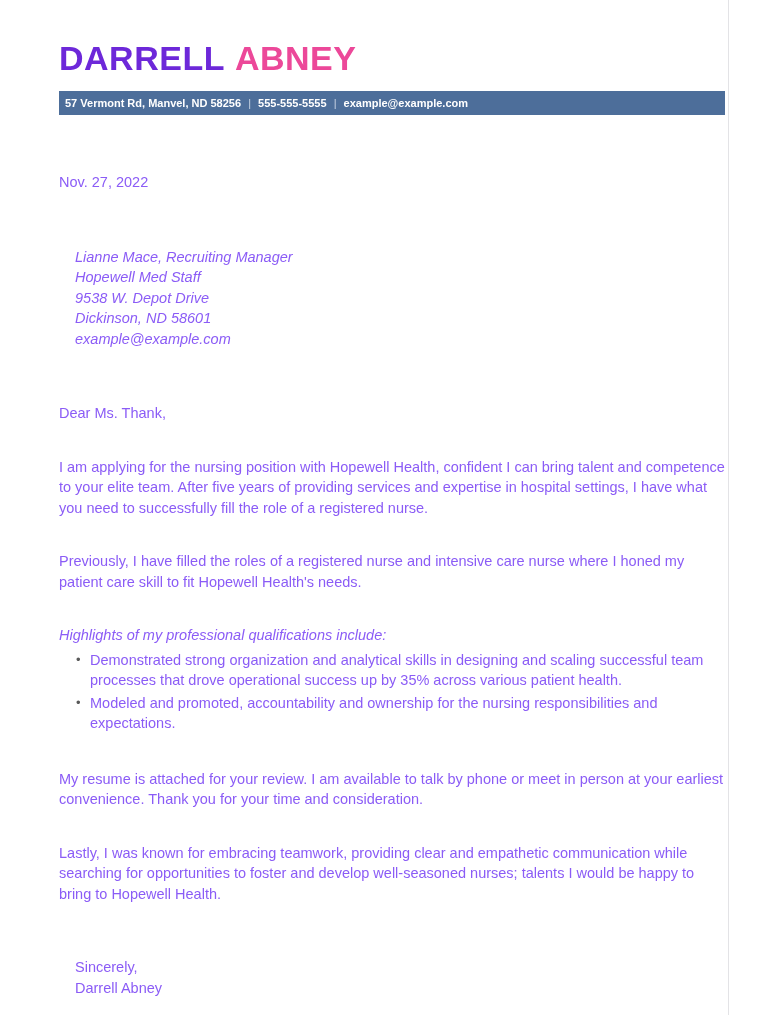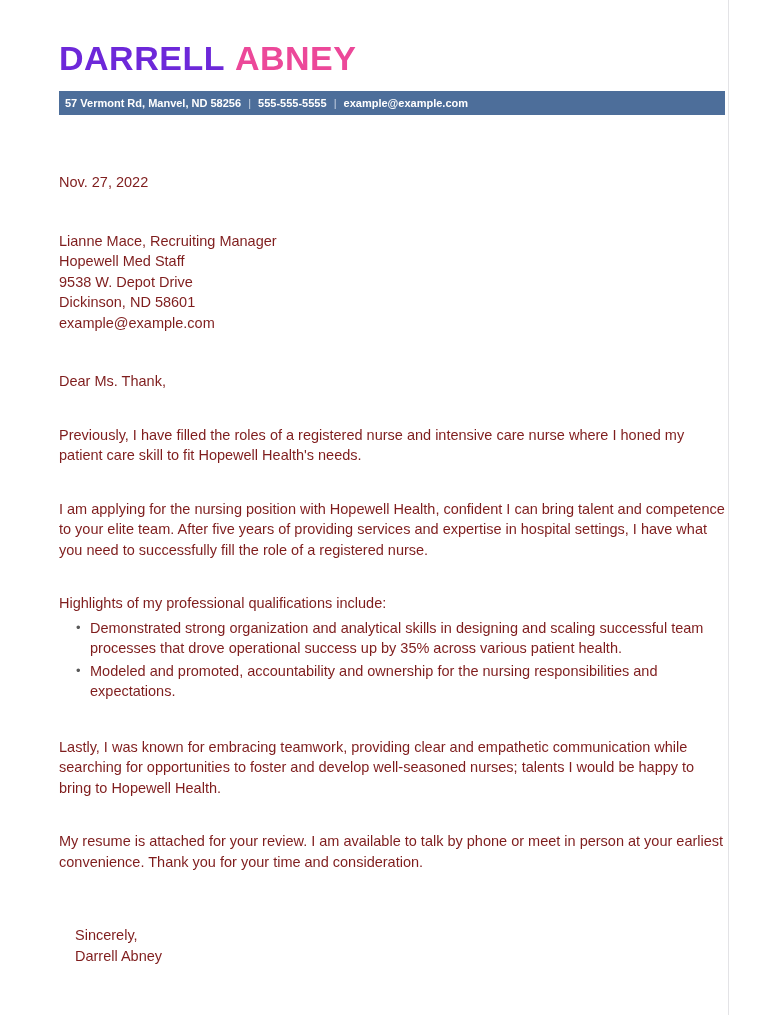--- a/index.html
+++ b/index.html
@@ -71,51 +71,53 @@
     overflow: hidden;
   }
   .contact-sep {
     padding: 0 4px;
     color: #c8d4e4;
     font-weight: normal;
   }
 
   
   .body {
-    color: #7f1d1d;
+    color: #8b5cf6;
     font-size: 14.5px;
     line-height: 20.5px;
   }
 
   .date {
     margin: 0;
     padding-top: 57px;
   }
 
   .recipient {
-    margin: 0;
+    margin: 16px;
     padding-top: 38px;
+    font-style: italic;
   }
   .recipient div {
     line-height: 20.5px;
   }
 
   .salutation {
     margin: 0;
     padding-top: 38px;
   }
 
   .para {
     margin: 0;
     padding-top: 33px;
   }
 
   .list-intro {
     margin: 0;
     padding-top: 33px;
+    font-style: italic;
   }
 
   ul.highlights {
     margin: 0;
     padding: 2px 0 0 0;
     list-style: none;
   }
   ul.highlights li {
     position: relative;
     padding-left: 29px;
@@ -167,34 +169,34 @@
       <div class="recipient">
         <div>Lianne Mace, Recruiting Manager</div>
         <div>Hopewell Med Staff</div>
         <div>9538 W. Depot Drive</div>
         <div>Dickinson, ND 58601</div>
         <div>example@example.com</div>
       </div>
 
       <p class="salutation">Dear Ms. Thank,</p>
 
+      <p class="para">I am applying for the nursing position with Hopewell Health, confident I can bring talent and competence to your elite team. After five years of providing services and expertise in hospital settings, I have what you need to successfully fill the role of a registered nurse.</p>
+
       <p class="para">Previously, I have filled the roles of a registered nurse and intensive care nurse where I honed my patient care skill to fit Hopewell Health's needs.</p>
-
-      <p class="para">I am applying for the nursing position with Hopewell Health, confident I can bring talent and competence to your elite team. After five years of providing services and expertise in hospital settings, I have what you need to successfully fill the role of a registered nurse.</p>
 
       <p class="list-intro">Highlights of my professional qualifications include:</p>
 
       <ul class="highlights">
         <li>Demonstrated strong organization and analytical skills in designing and scaling successful team processes that drove operational success up by 35% across various patient health.</li>
         <li>Modeled and promoted, accountability and ownership for the nursing responsibilities and expectations.</li>
       </ul>
 
+      <p class="para">My resume is attached for your review. I am available to talk by phone or meet in person at your earliest convenience. Thank you for your time and consideration.</p>
+
       <p class="para">Lastly, I was known for embracing teamwork, providing clear and empathetic communication while searching for opportunities to foster and develop well-seasoned nurses; talents I would be happy to bring to Hopewell Health.</p>
-
-      <p class="para">My resume is attached for your review. I am available to talk by phone or meet in person at your earliest convenience. Thank you for your time and consideration.</p>
 
       <div class="closing">
         <div>Sincerely,</div>
         <div>Darrell Abney</div>
       </div>
 
     </div>
   </div>
 </div>
 

